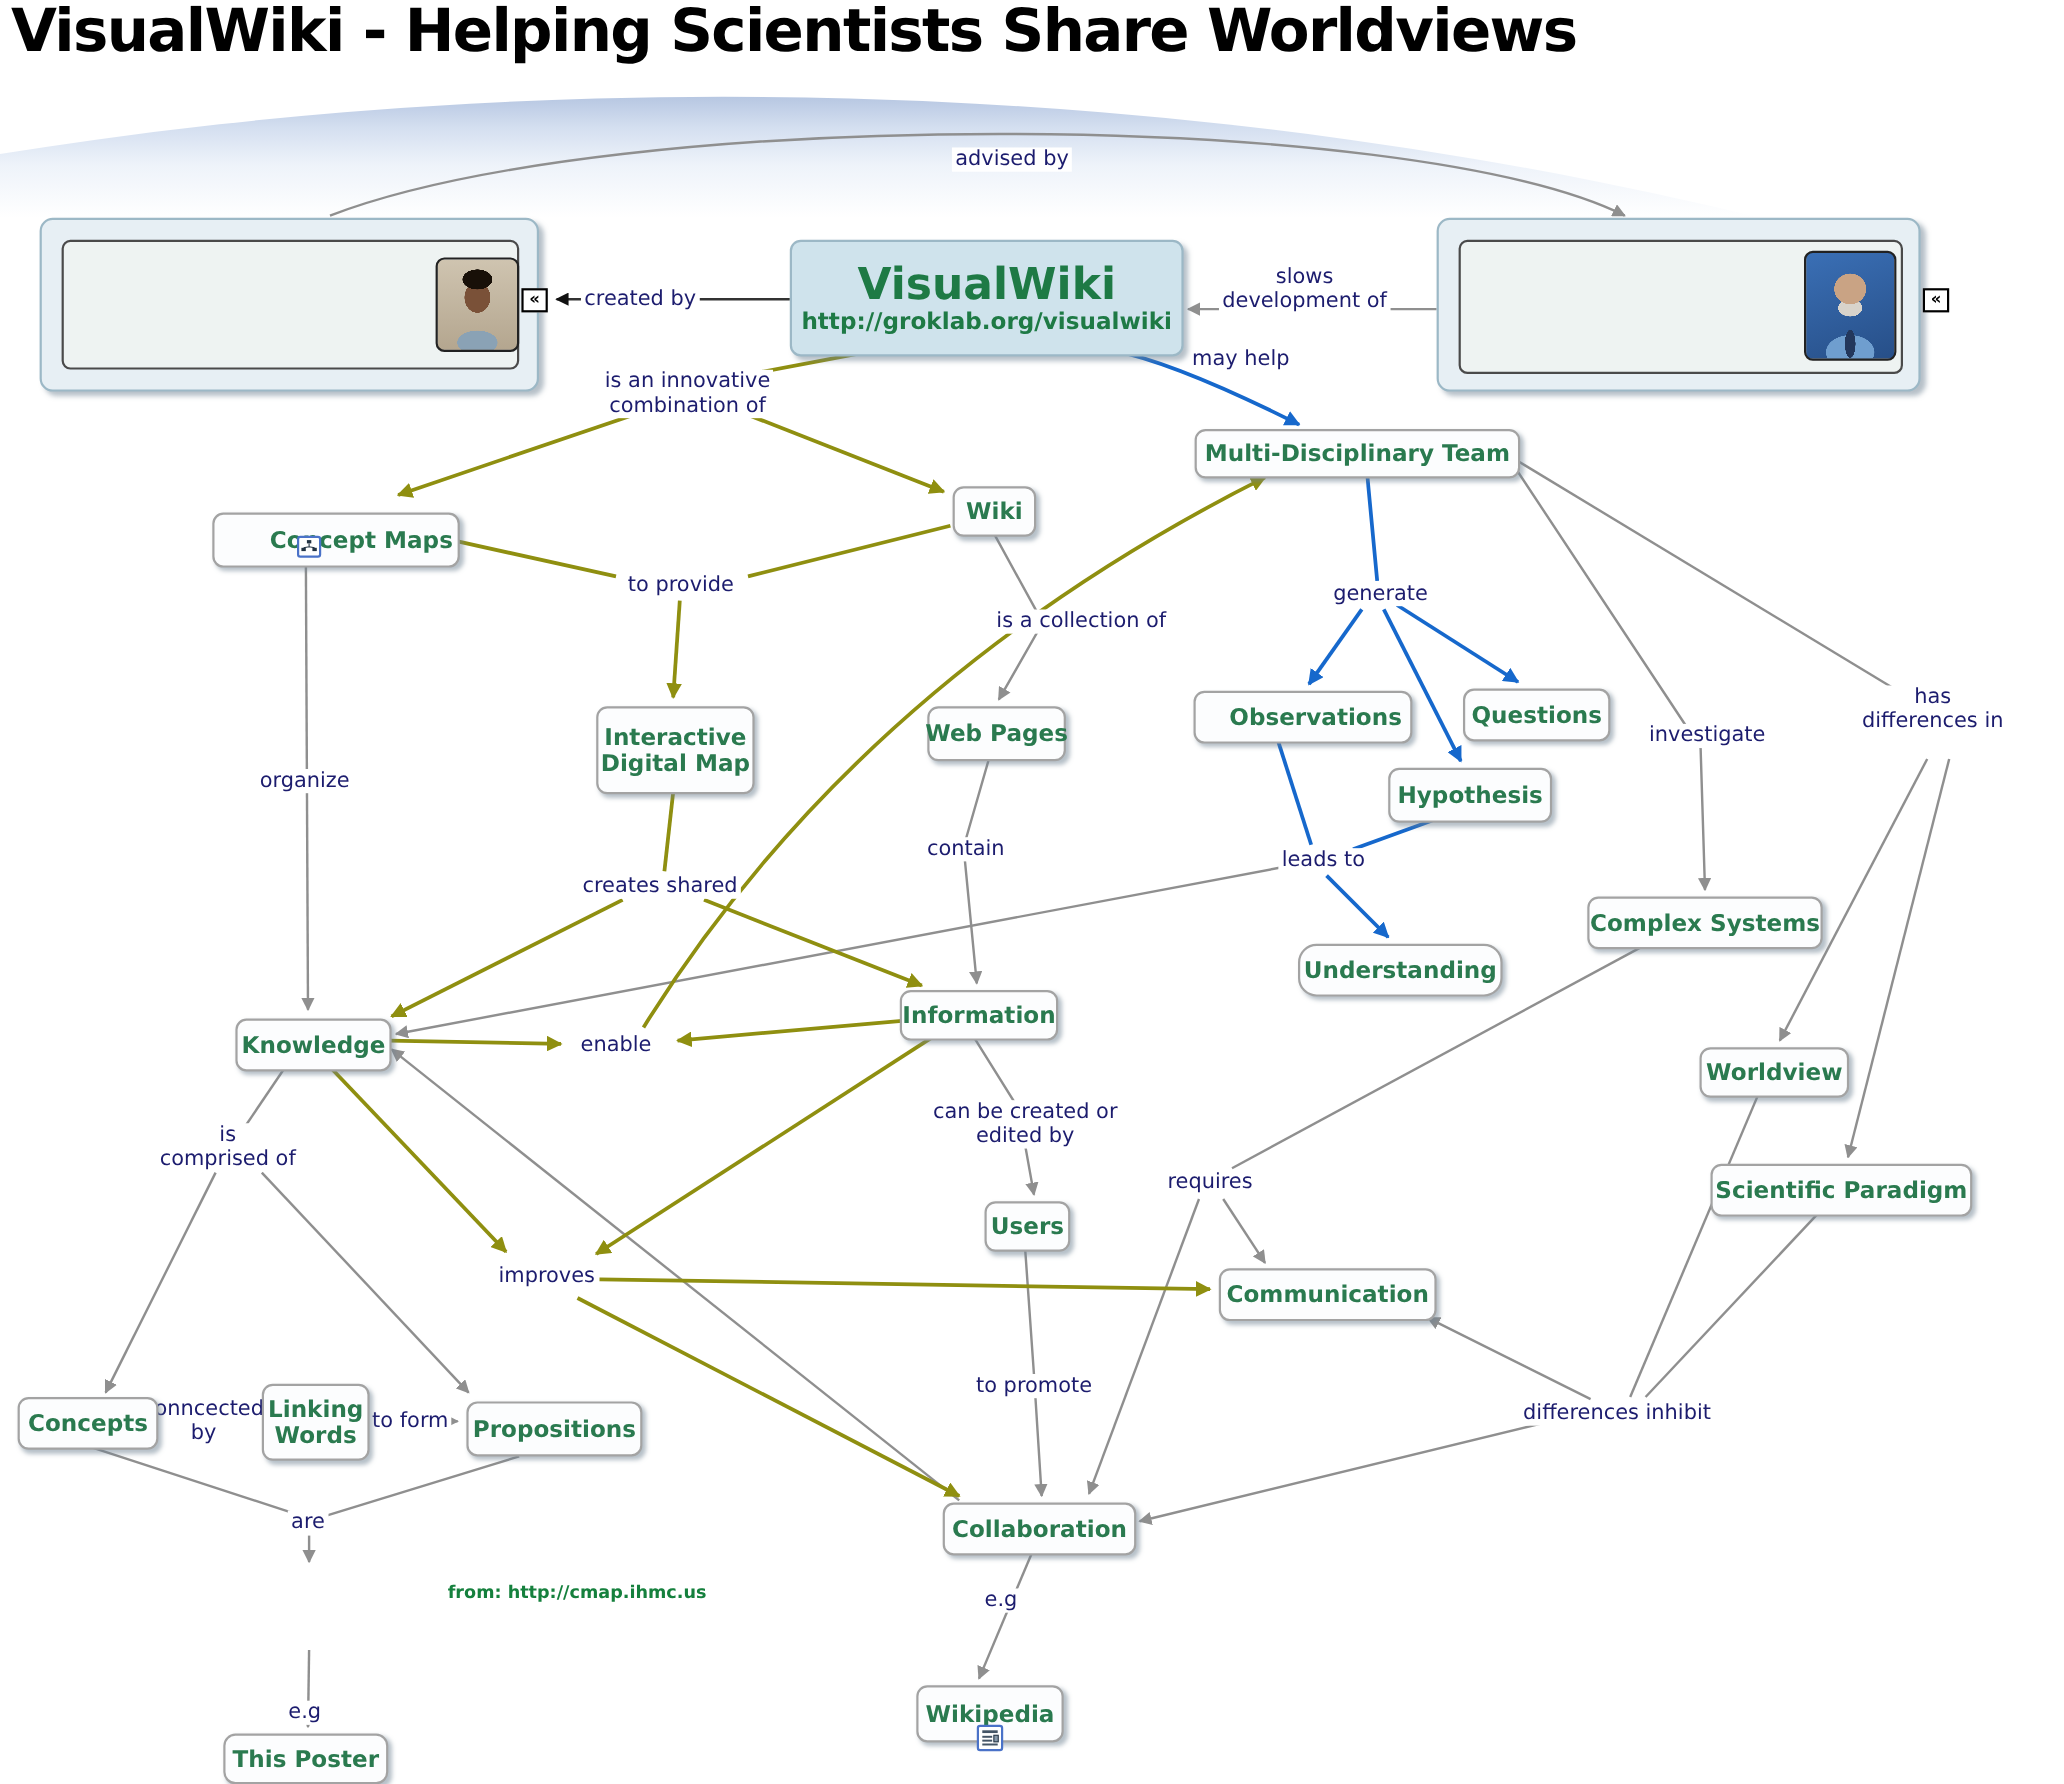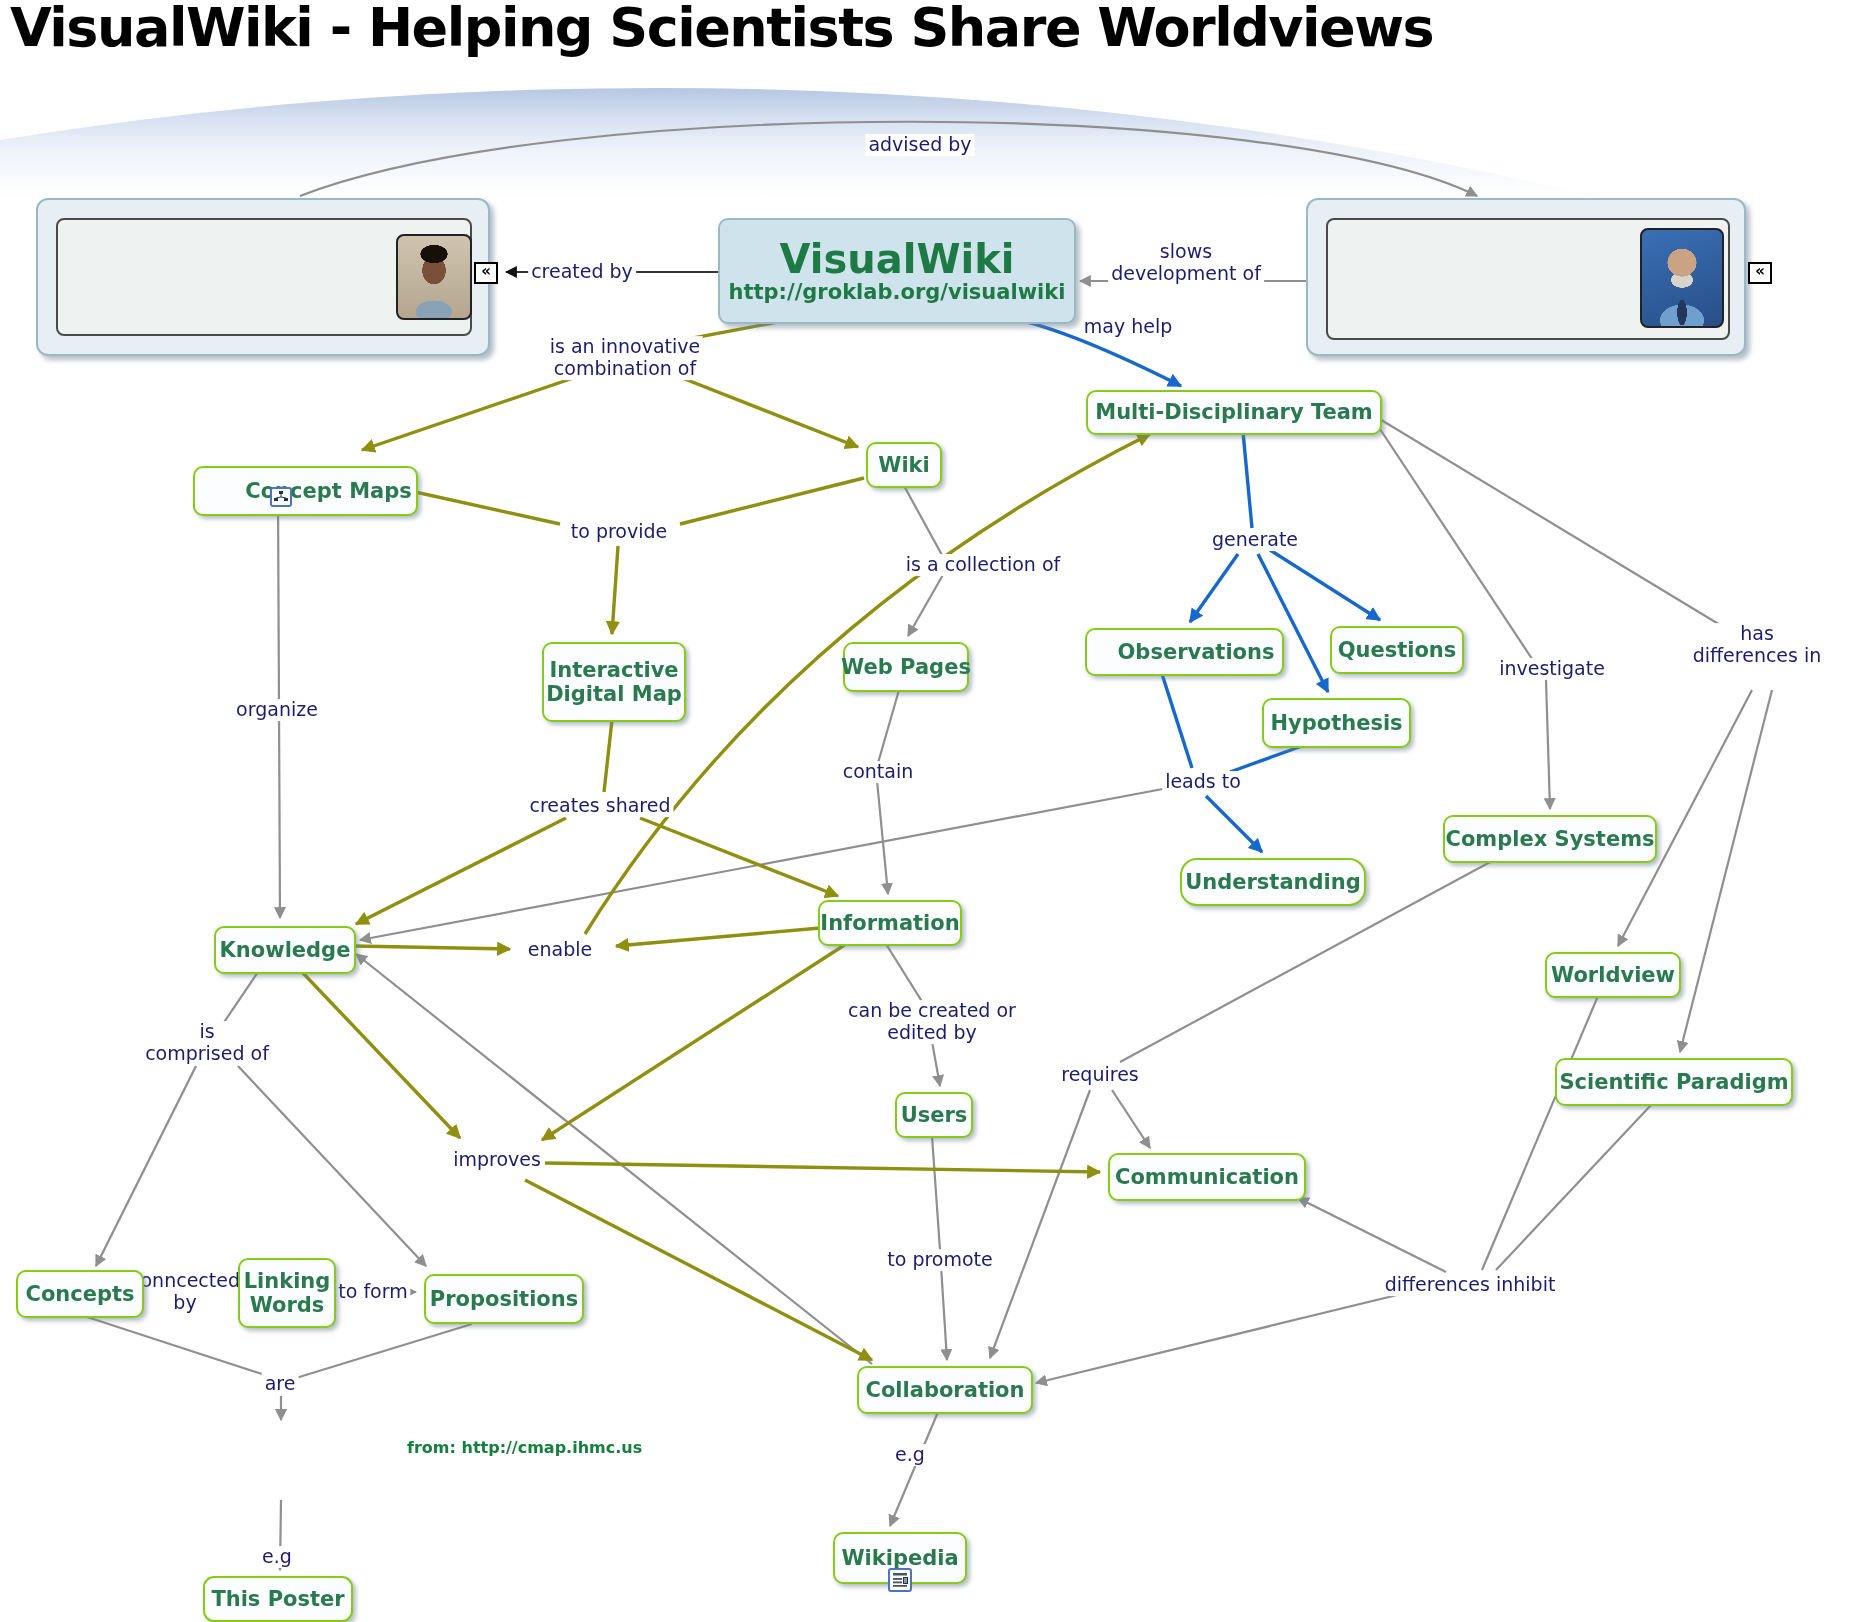--- a/index.html
+++ b/index.html
@@ -7,21 +7,21 @@
          font-family:"DejaVu Sans","Liberation Sans",sans-serif;}
   
   #arc{position:absolute;left:-90%;width:250%;top:88px;height:2600px;border-radius:50%;
        background:linear-gradient(to bottom,#b7c7e2 0px,#d4dff0 28px,#eef3fa 62px,#ffffff 110px);
        z-index:0;}
   #page-title{position:absolute;left:10px;top:-4px;font-size:54px;font-weight:bold;color:#000;
        letter-spacing:-1.5px;white-space:nowrap;z-index:5;}
   svg.wires{position:absolute;left:0;top:0;z-index:1;}
   
   .node{position:absolute;display:flex;flex-direction:column;align-items:center;justify-content:center;
-        background:#fcfdfe;border:2px solid #84cc16;border-radius:10px;
+        background:#fcfdfe;border:2px solid #a3a3a3;border-radius:10px;
         box-shadow:3px 3px 4px rgba(110,130,145,.5);
         color:#2a7a4f;font-weight:bold;font-size:21px;line-height:1.15;text-align:center;z-index:3;
         white-space:nowrap;}
   .label{position:absolute;transform:translate(-50%,-50%);background:#ffffff;color:#1c1c6e;
          font-size:19px;line-height:1.15;text-align:center;padding:0 3px;z-index:2;white-space:nowrap;}
   .bigbox{position:absolute;background:#e7eff4;border:2px solid #9cb8c6;border-radius:12px;
           box-shadow:4px 4px 5px rgba(110,130,145,.5);z-index:3;}
   .innerbox{position:absolute;background:#eef3f2;border:2px solid #4a4a4a;border-radius:8px;z-index:4;}
   .pname{position:absolute;font-size:23px;font-weight:bold;color:#0c0c0c;white-space:nowrap;}
   .pline{position:absolute;font-size:21px;color:#0c0c0c;white-space:nowrap;}

